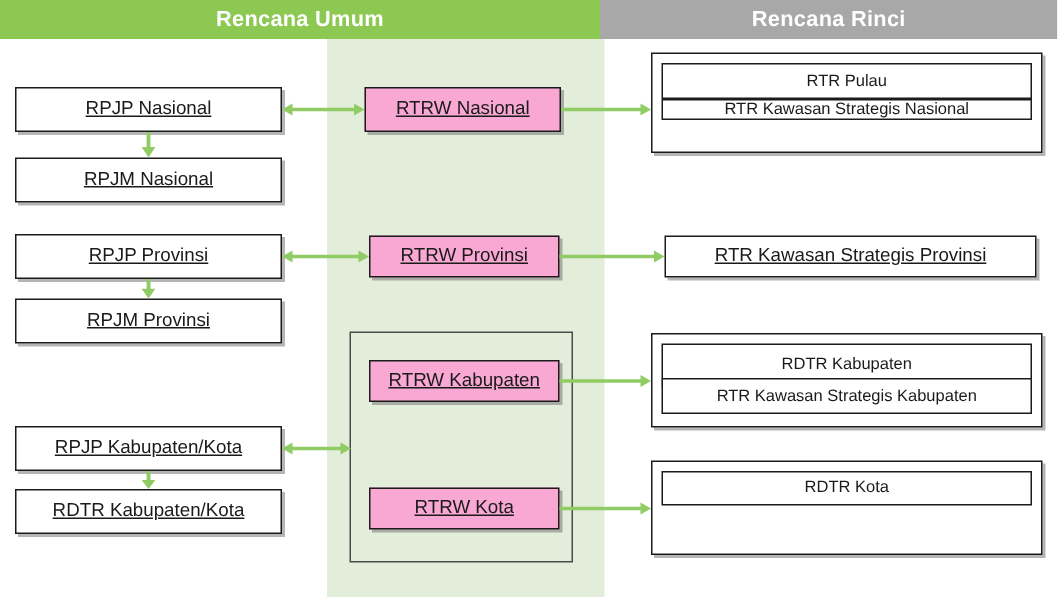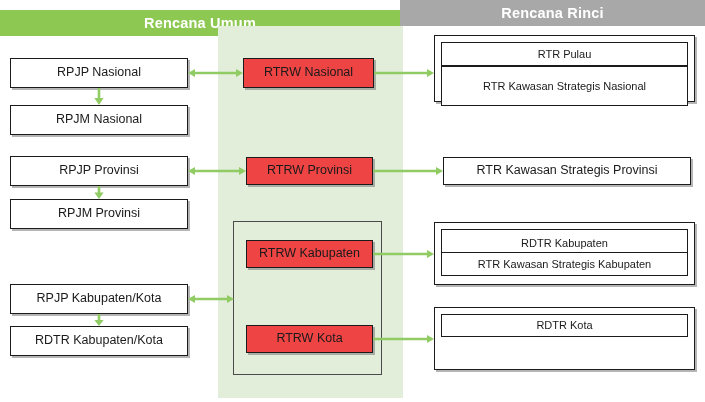--- a/index.html
+++ b/index.html
@@ -22,21 +22,21 @@
     top: 0;
     height: 26px;
     display: flex;
     align-items: center;
     justify-content: center;
     color: #ffffff;
     font-size: 14.5px;
     font-weight: bold;
     letter-spacing: 0.2px;
   }
-  .hdr-green { left: 0;    width: 400px; background: #8DC952; margin-top: 10px; }
+  .hdr-green { left: 0;    width: 400px; background: #8DC952; }
   .hdr-gray  { left: 400px; width: 305px; background: #A8A8A8; }
 
   
   .tint-col {
     position: absolute;
     left: 218px;
     top: 26px;
     width: 185px;
     height: 372px;
     background: #E2EEDA;
@@ -49,22 +49,23 @@
     background: #ffffff;
     box-sizing: border-box;
     display: flex;
     align-items: center;
     justify-content: center;
     text-align: center;
     color: #1a1a1a;
     font-size: 12.5px;
     box-shadow: 2px 2px 0 rgba(120,120,120,0.55);
     line-height: 1.1;
-  }
-  .box.tintbg { background: #ef4444; }
+    text-decoration: underline;
+  }
+  .box.tintbg { background: #f9a8d4; }
 
   
   .groupbox {
     position: absolute;
     border: 1.5px solid #1b1b1b;
     background: #ffffff;
     box-sizing: border-box;
     box-shadow: 2px 2px 0 rgba(120,120,120,0.55);
   }
   .groupbox .sub {
@@ -118,21 +119,21 @@
   </div>
 
   <div class="box tintbg" style="left:243px; top:58px; width:131px; height:30px;">
     <span>RTRW Nasional</span>
   </div>
 
   <div class="groupbox" style="left:434px; top:35px; width:261px; height:67px;">
     <div class="sub" style="top:6px; height:24px;">
       <span>RTR Pulau</span>
     </div>
-    <div class="sub" style="top:30px; height:40px;">
+    <div class="sub" style="top:30px; height:14px;">
       <span>RTR Kawasan Strategis Nasional</span>
     </div>
   </div>
 
   <div class="arrow" style="left:92px; top:88px;">
     <svg width="14" height="18" viewBox="0 0 14 18">
       <line x1="7" y1="0" x2="7" y2="11" stroke="#90CC63" stroke-width="2.6"></line>
       <polygon points="7,17 2.4,10 11.6,10" fill="#90CC63"></polygon>
     </svg>
   </div>

